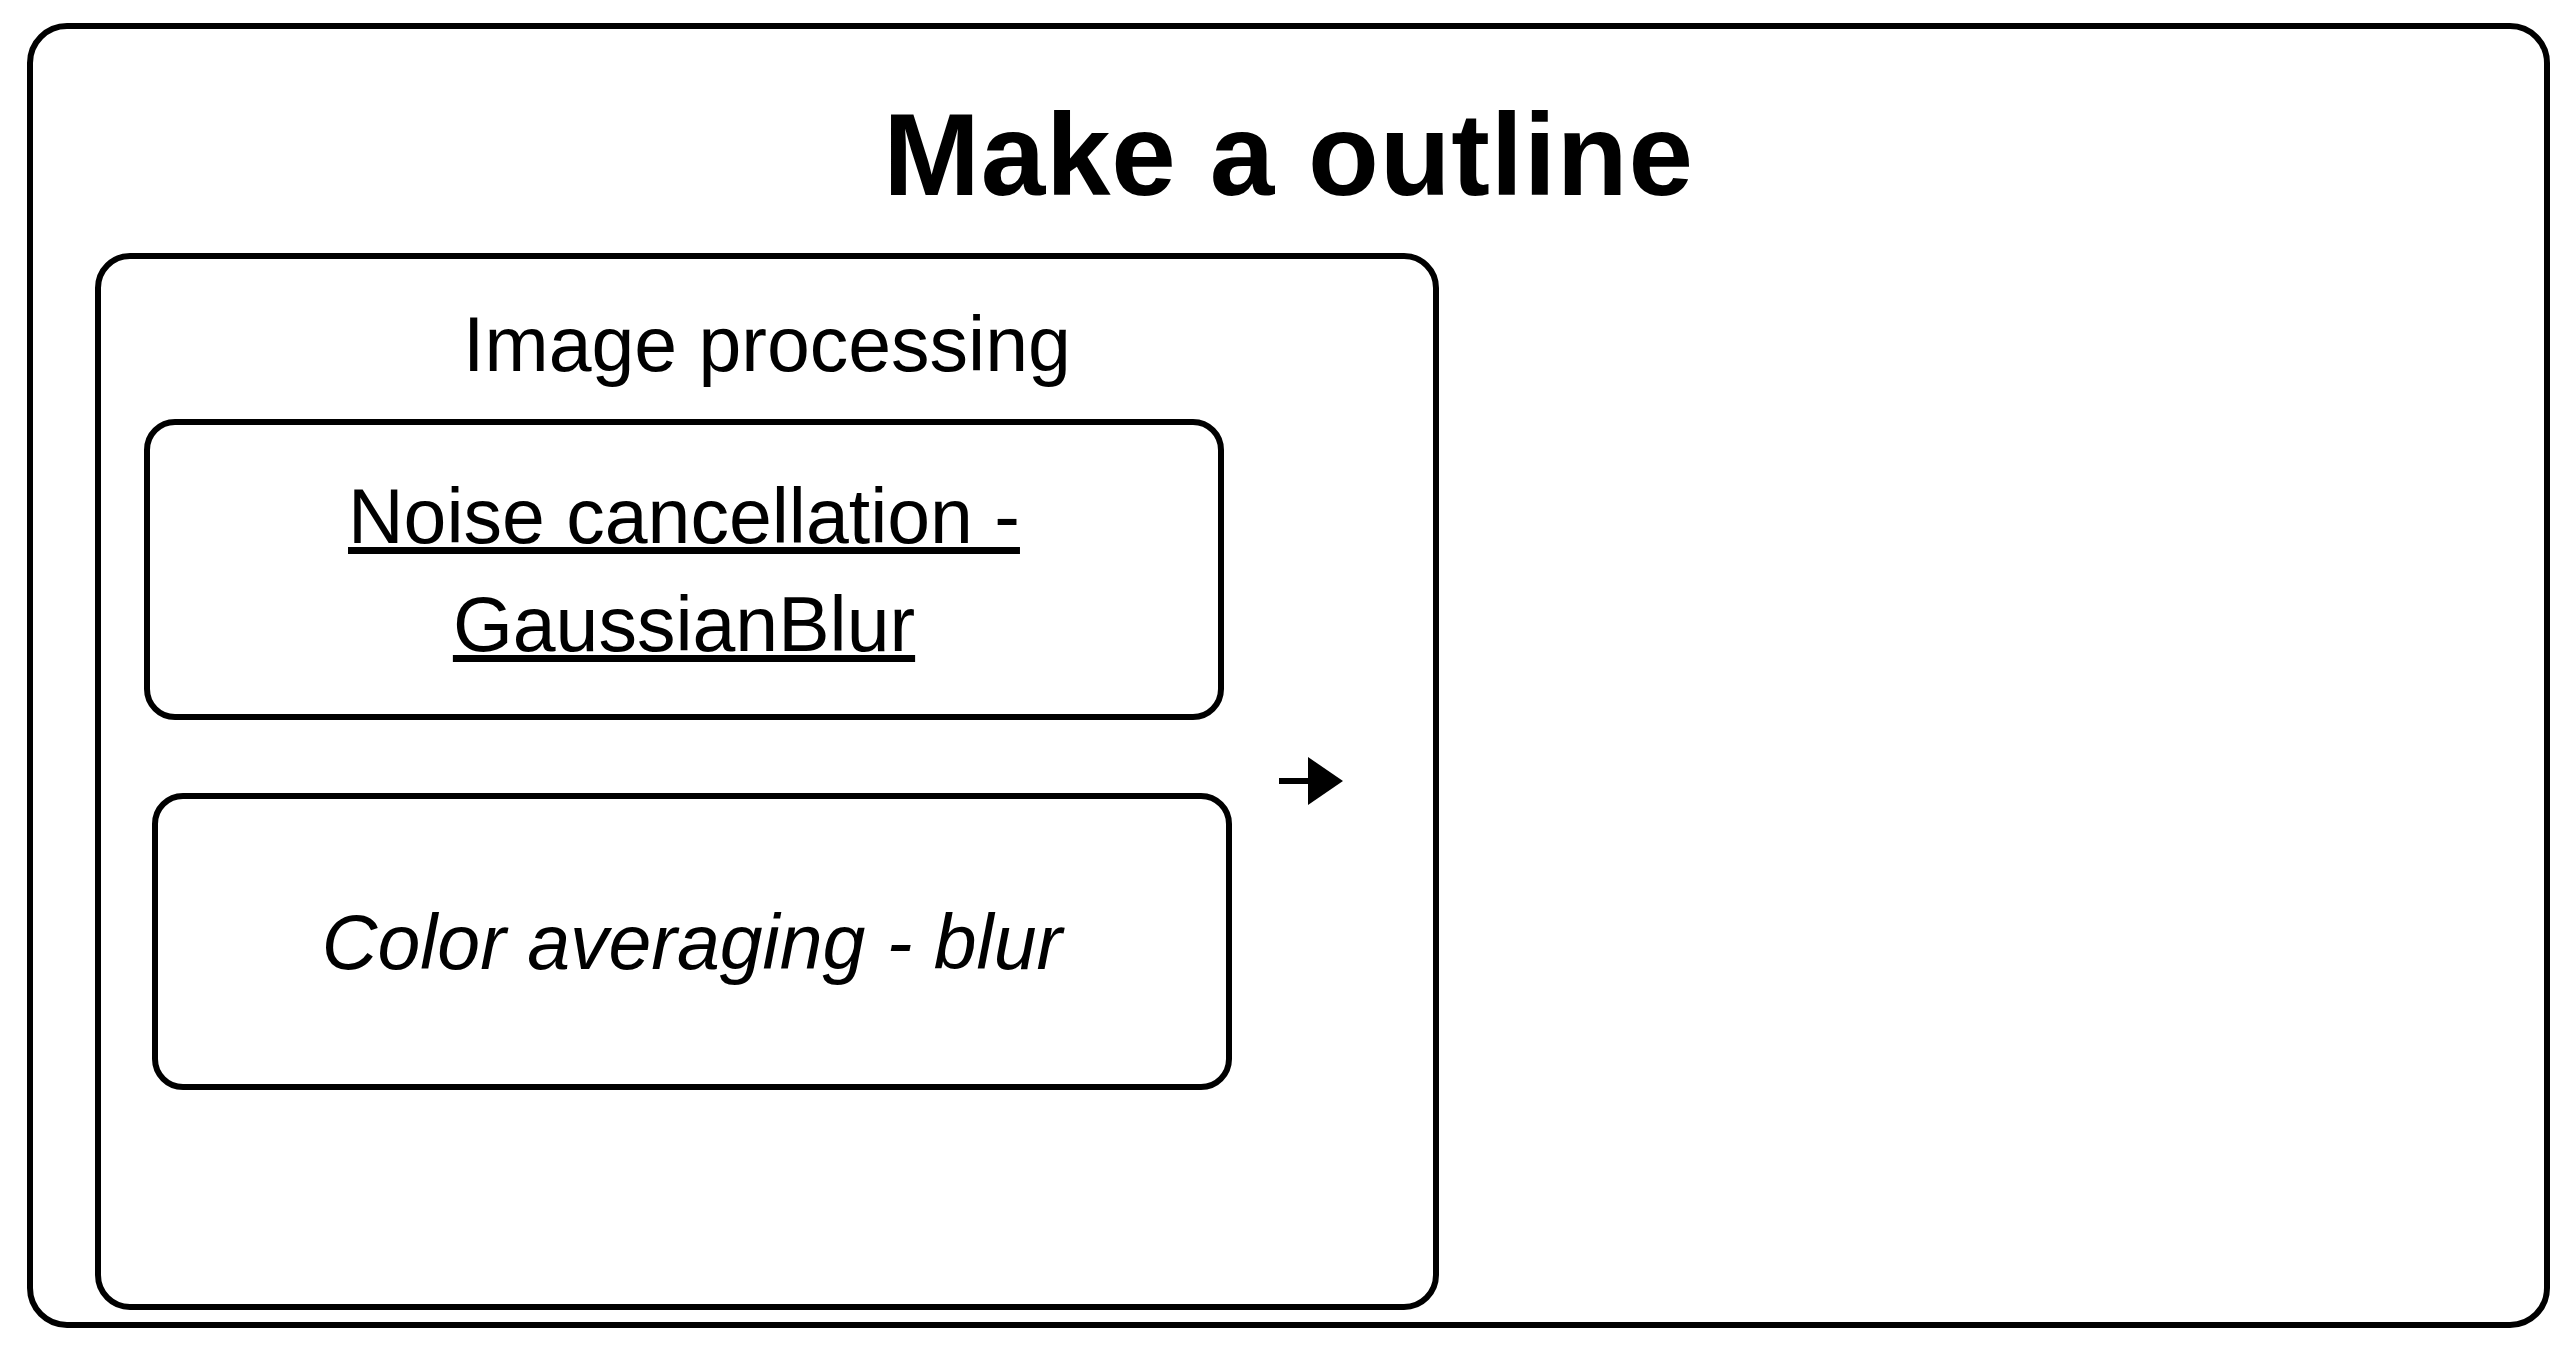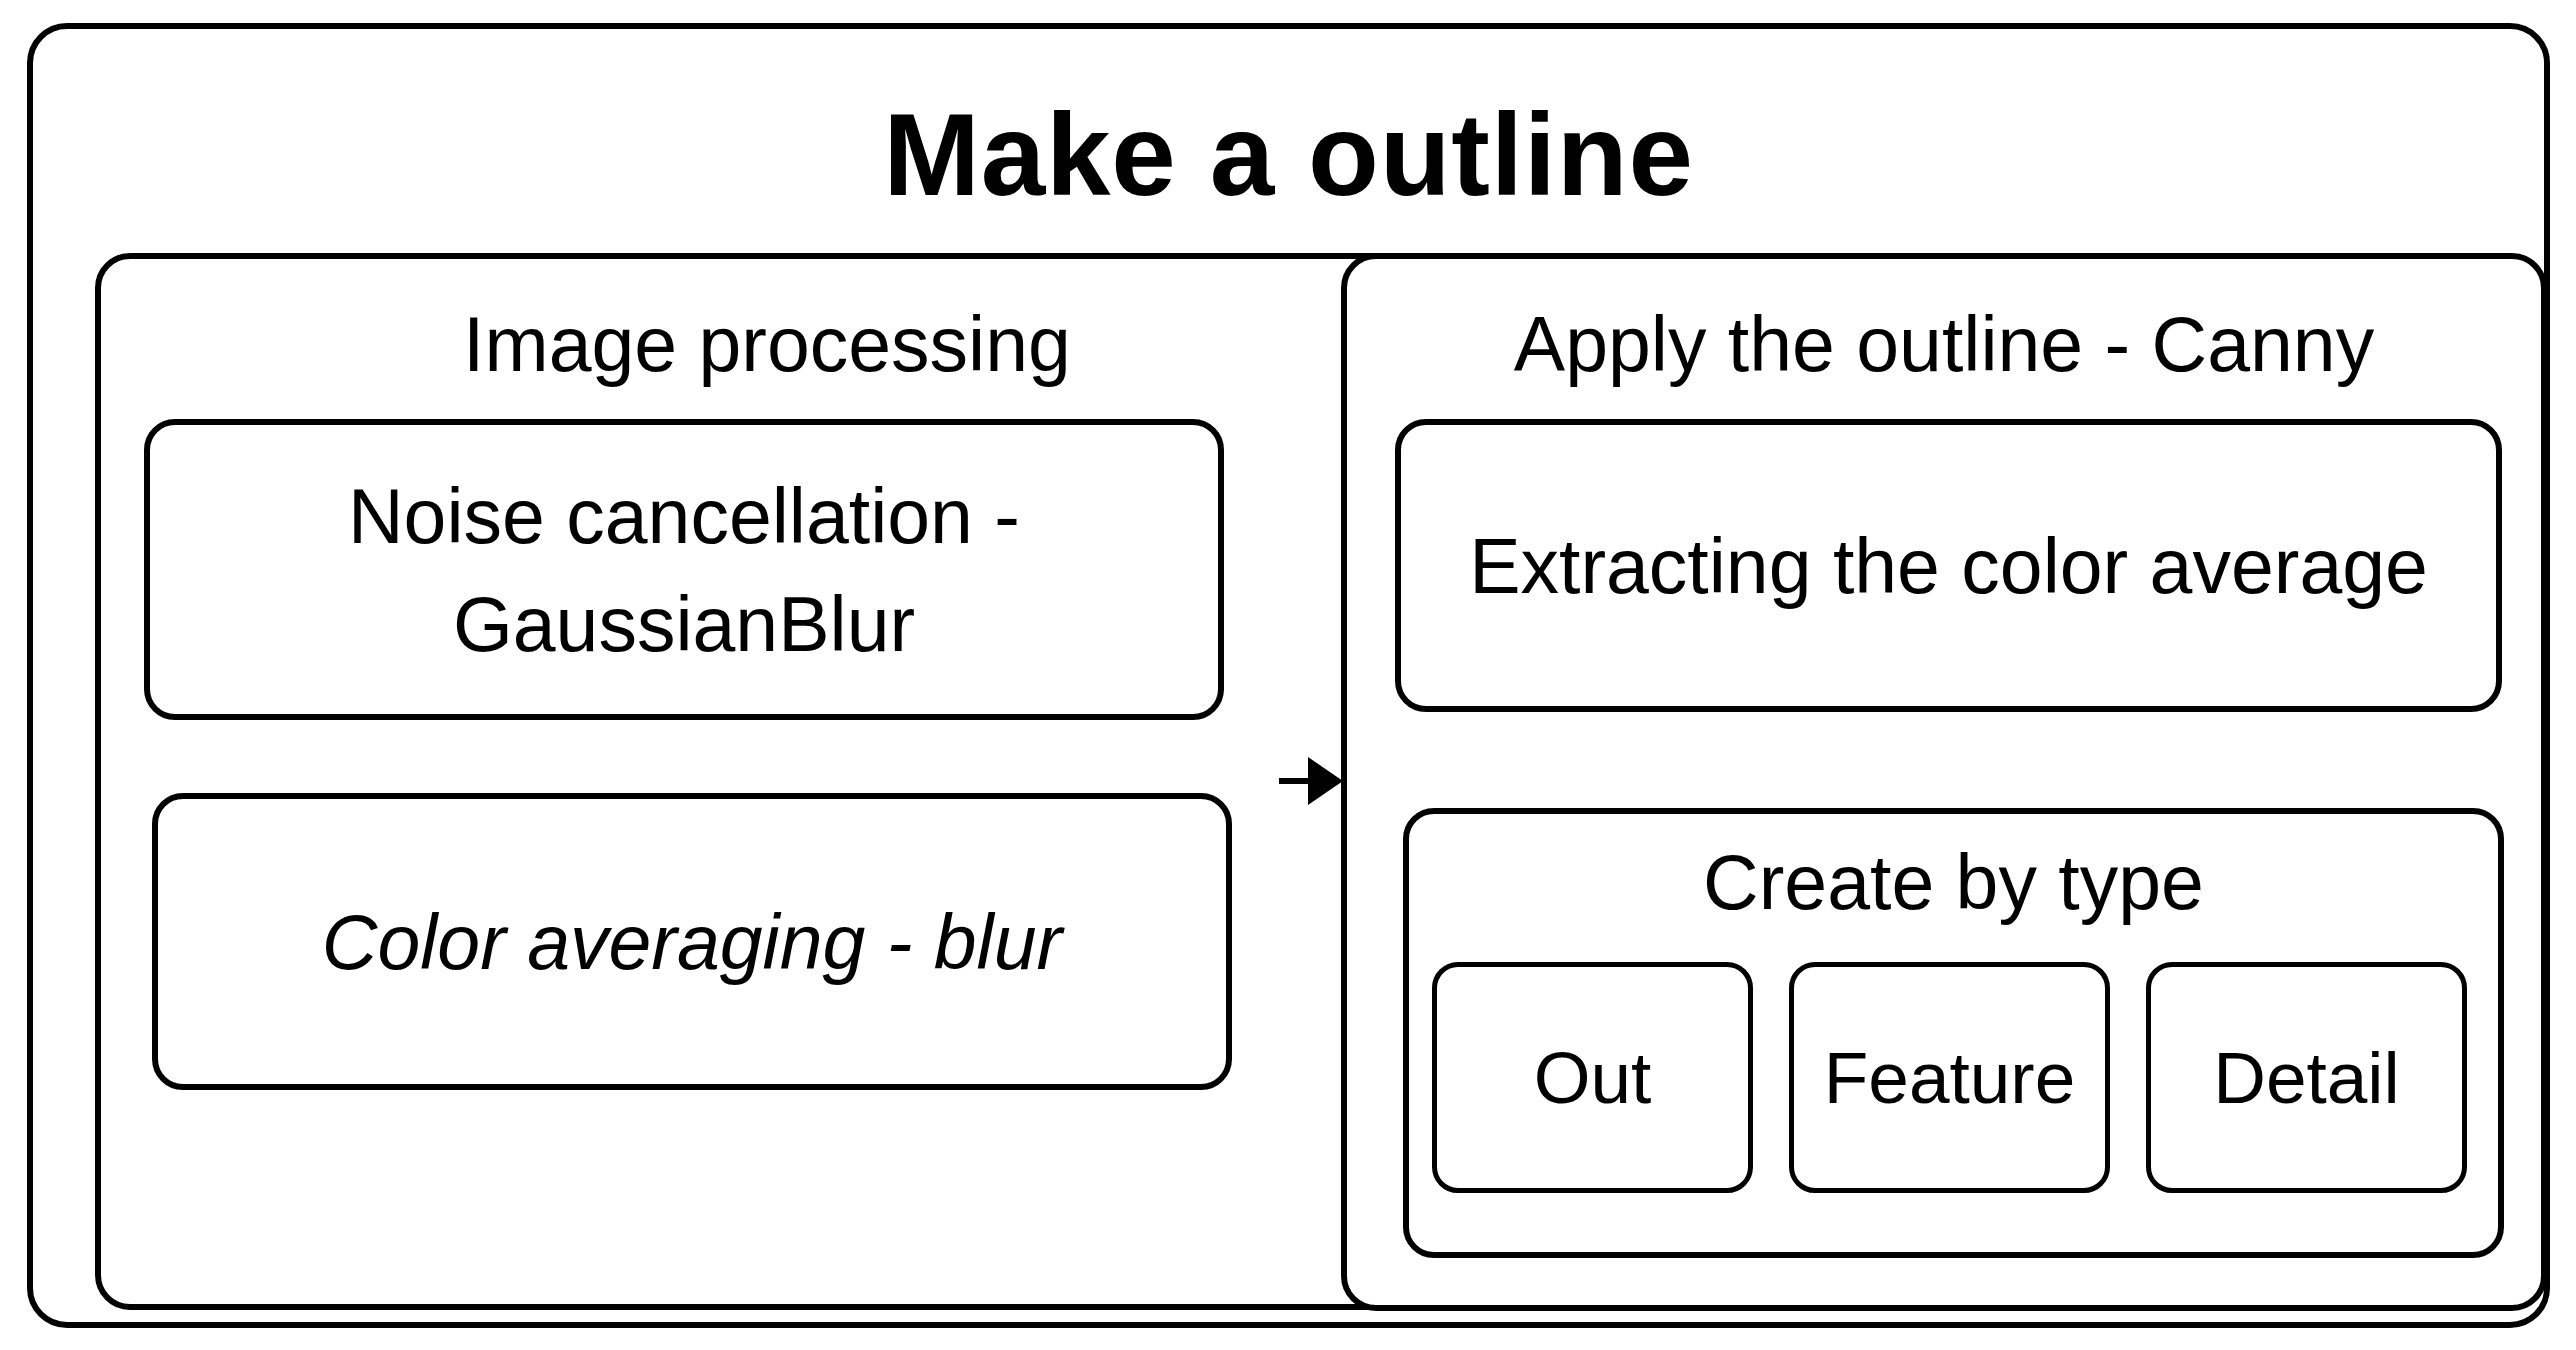--- a/index.html
+++ b/index.html
@@ -65,21 +65,21 @@
     align-items: center;
     justify-content: center;
     text-align: center;
   }
   .node-label {
     font-size: 77px;
     line-height: 108px;
     white-space: pre-line;
   }
   
-  .noise-box { left: 43px; top: 160px; width: 1080px; height: 301px; }
+  .noise-box { left: 43px; top: 160px; width: 1080px; height: 301px; text-decoration: underline; }
   .color-box { left: 51px; top: 534px; width: 1080px; height: 297px; font-style: italic; }
   
   .extract-box { left: 48px; top: 160px; width: 1107px; height: 293px; }
   .create-box {
     position: absolute;
     left: 56px; top: 549px;
     width: 1101px; height: 450px;
     border: 6.2px solid #000000;
     border-radius: 31px;
     background: #ffffff;
@@ -158,39 +158,16 @@
       <div class="node-box color-box">
         <div class="node-label">Color averaging - blur</div>
       </div>
     </div>
 
     <div class="flow-arrow">
       <div class="arrow-line"></div>
       <div class="arrow-head"></div>
     </div>
 
-    <div class="group-box group-right">
-      <div class="group-header">Apply the outline - Canny</div>
-
-      <div class="node-box extract-box">
-        <div class="node-label">Extracting the color average</div>
-      </div>
-
-      <div class="create-box">
-        <div class="create-header">Create by type</div>
-
-        <div class="type-row">
-          <div class="type-box">
-            <div class="type-label">Out</div>
-          </div>
-          <div class="type-box">
-            <div class="type-label">Feature</div>
-          </div>
-          <div class="type-box">
-            <div class="type-label">Detail</div>
-          </div>
-        </div>
-      </div>
-    </div>
 
   </div>
 </div>
 
 
 </body></html>

